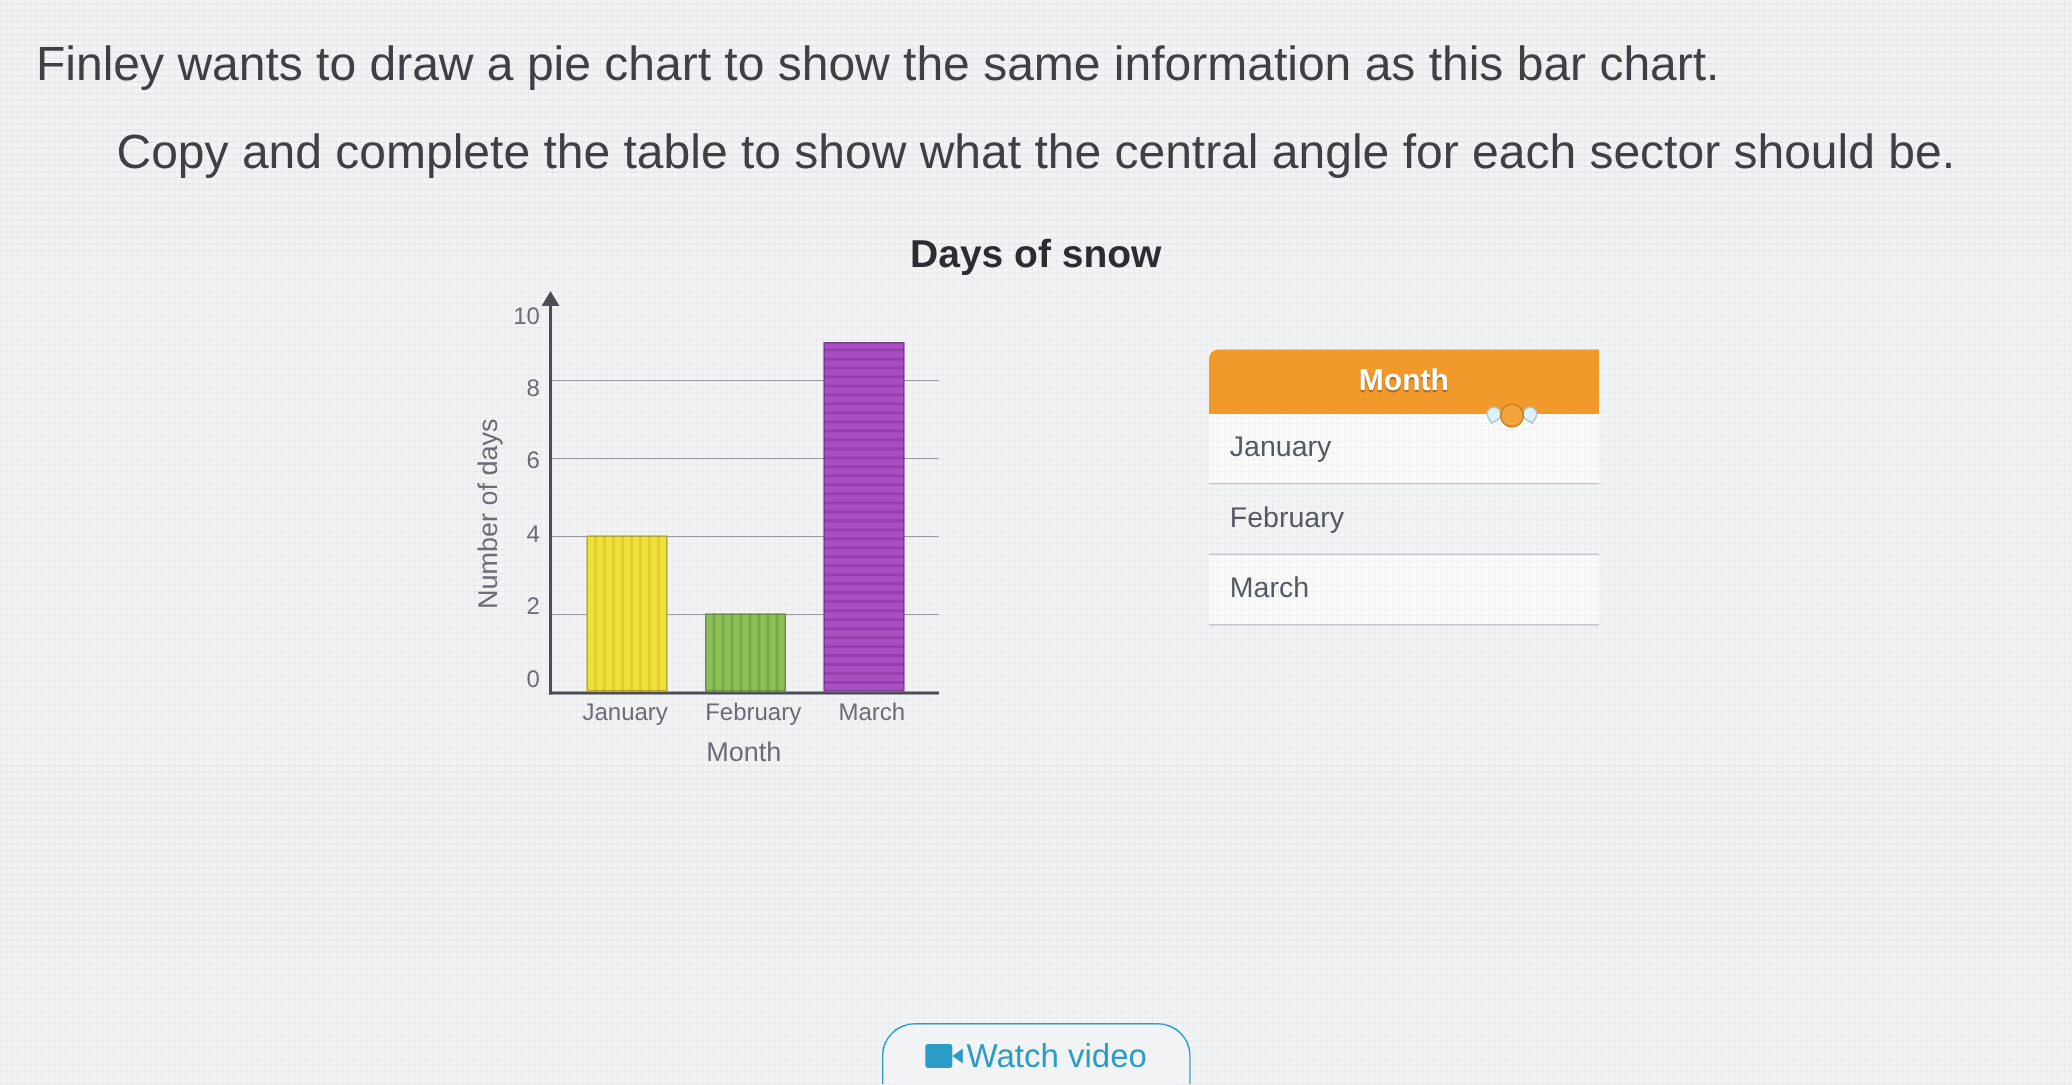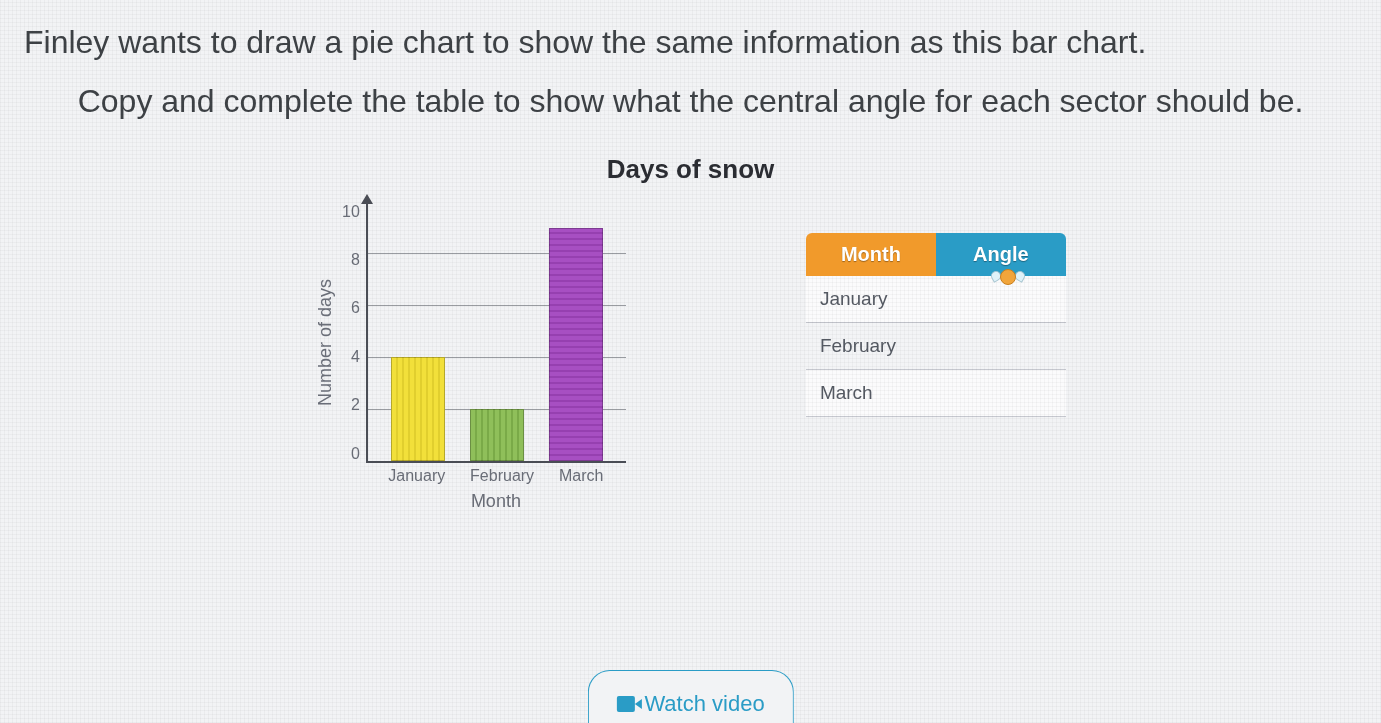--- a/index.html
+++ b/index.html
@@ -74,21 +74,21 @@
   .trow { display: flex; border-bottom: 1px solid #c6c8cf; background: #fbfbfc; }
   .trow:nth-child(odd) { background: #f3f4f6; }
   .td { flex: 1; padding: 12px 14px; font-size: 19px; color: #555a63; }
 
   
   .watch {
     position: absolute; left: 50%; transform: translateX(-50%);
     bottom: 0px;
     border: 1.5px solid #2a9cc6; border-bottom: none;
     border-radius: 22px 22px 0 0;
-    padding: 20px 28px 6px;
+    padding: 8px 28px 6px;
     display: flex; align-items: center; gap: 10px;
     color: #2a9cc6; font-size: 22px; font-weight: 500;
     background: #f2f3f5;
     cursor: pointer;
   }
   .watch-icon {
     width: 18px; height: 16px; background: #2a9cc6; border-radius: 2px; position: relative;
   }
   .watch-icon::after {
     content: ""; position: absolute; right: -7px; top: 3px;
@@ -133,21 +133,20 @@
           <span>March</span>
         </div>
         <div class="xlabel">Month</div>
       </div>
     </div>
   </div>
 
   <div class="tbl">
     <div class="thead">
       <div class="th month">Month</div>
-      <div class="th angle">Angle</div>
       <div class="mascot">
         <div class="wingL"></div>
           <div class="wingR"></div>
           <div class="body"></div>
       </div>
     </div>
     <div class="trow">
       <div class="td">January</div>
       <div class="td"></div>
     </div>

